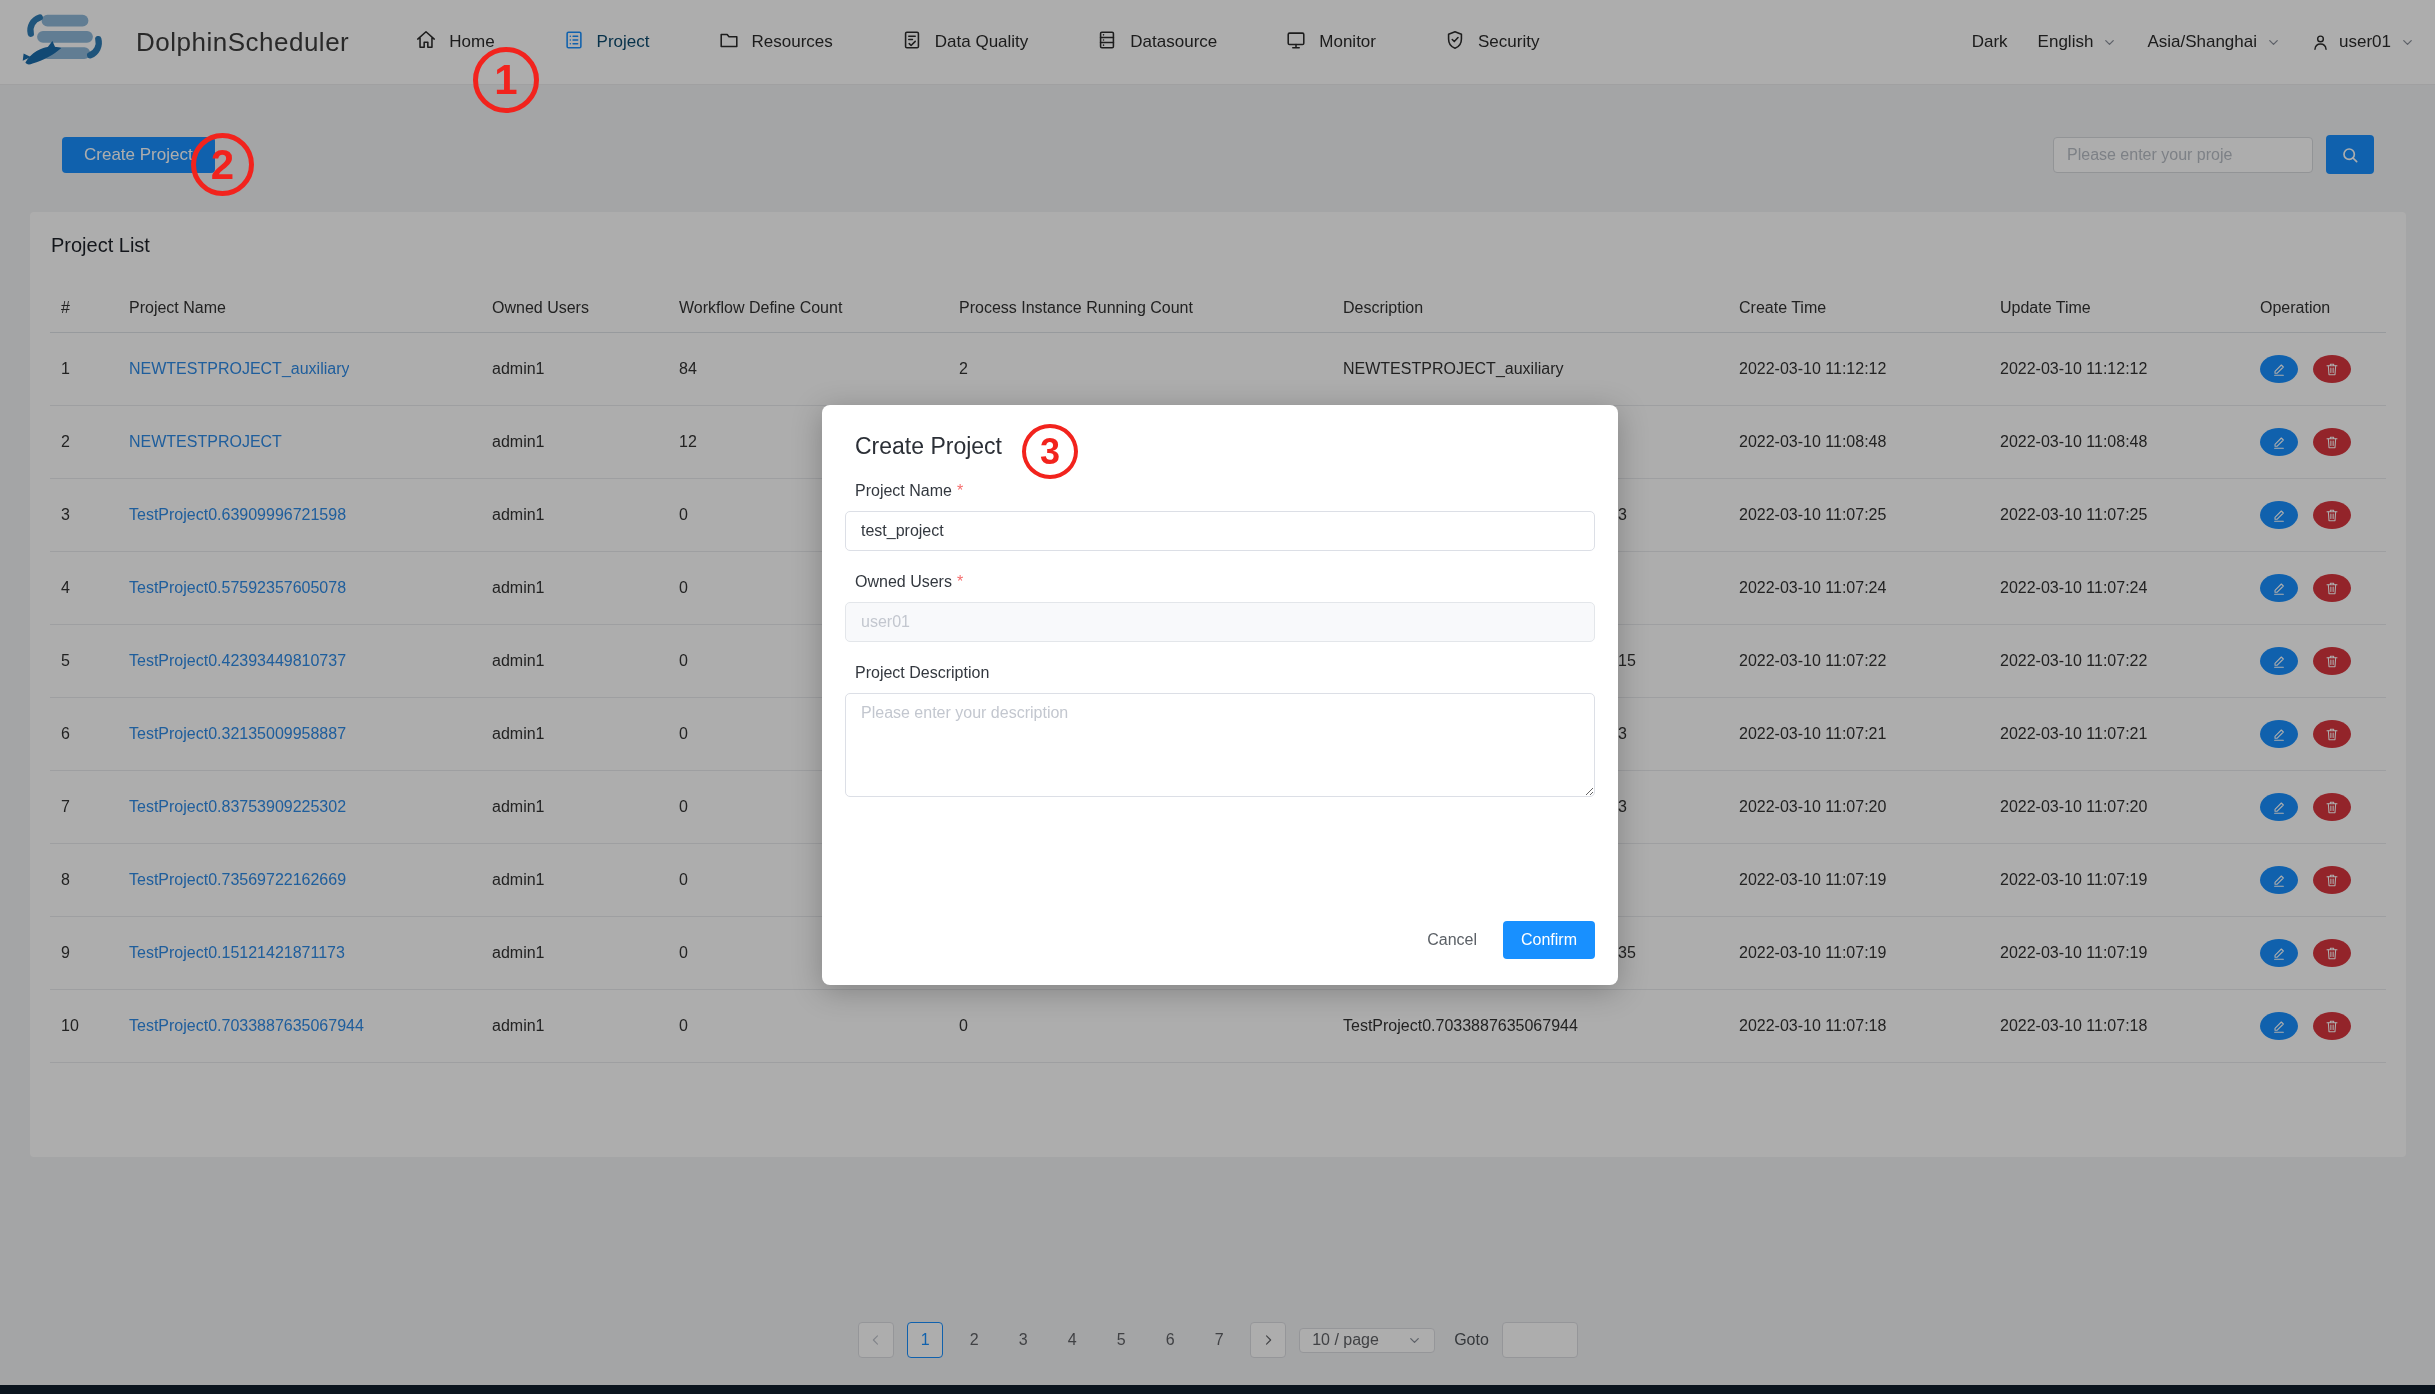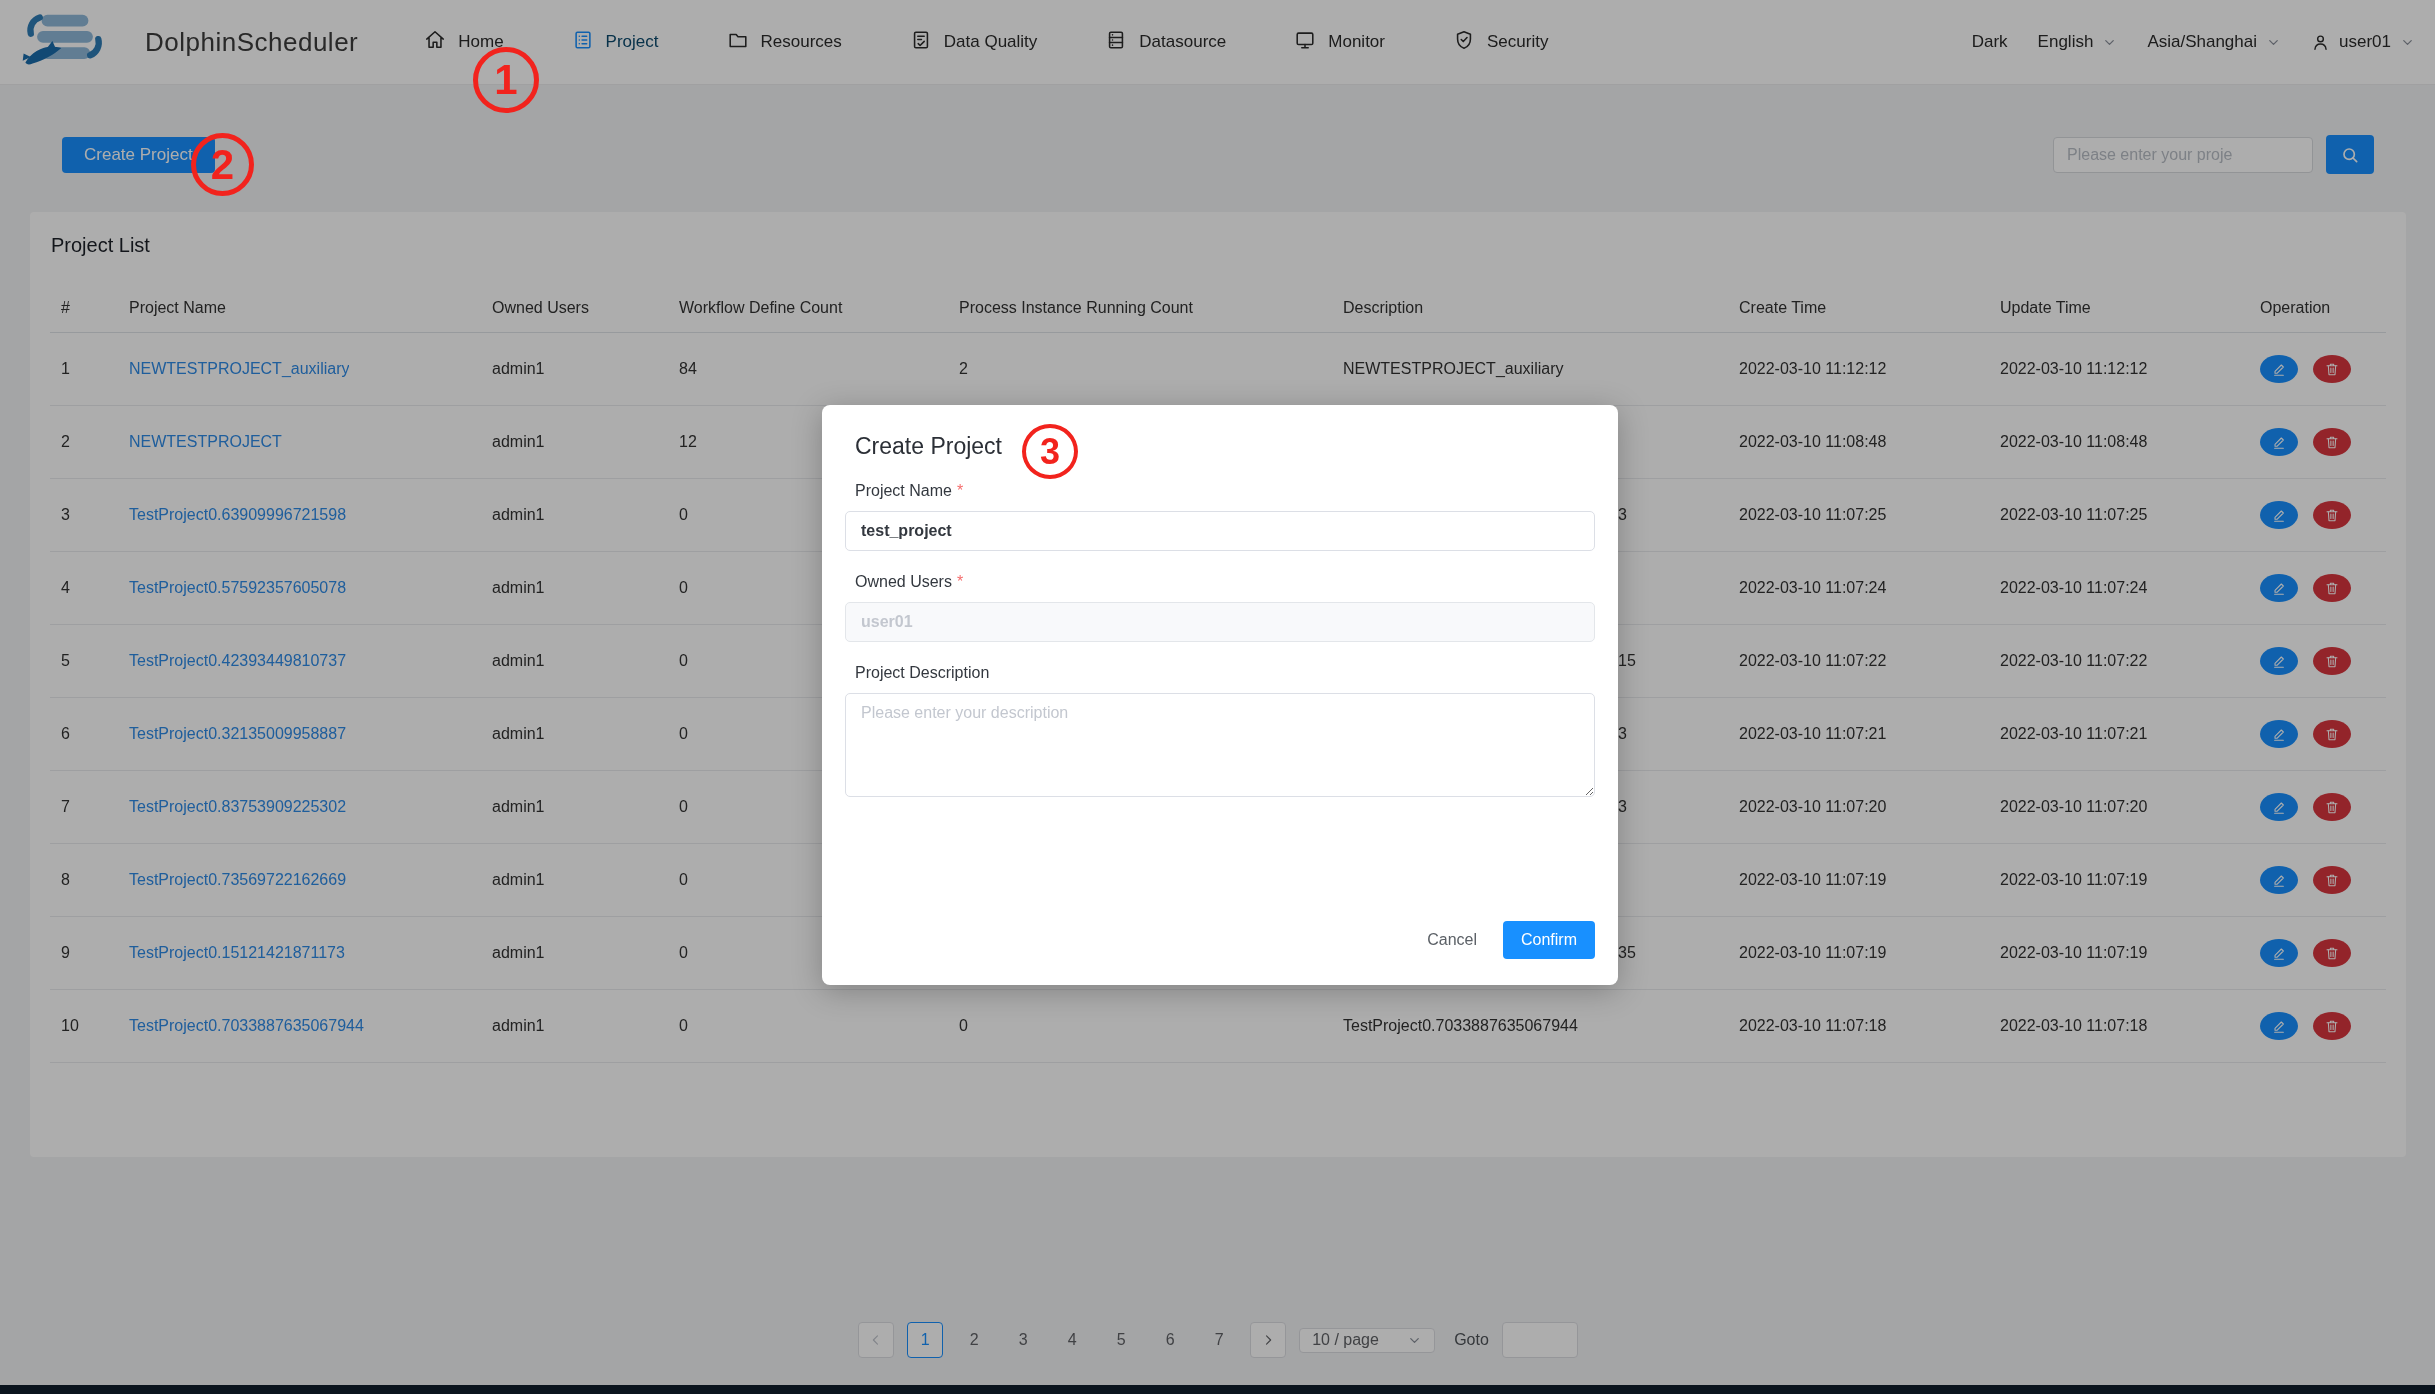--- a/index.html
+++ b/index.html
@@ -12,21 +12,21 @@
     color:#333;
   }
   .stage { position:absolute; inset:0; width:2435px; height:1394px; }
 
   
   .nav {
     position:absolute; top:0; left:0; width:2435px; height:85px;
     background:#ffffff; border-bottom:1px solid #ececee;
     display:flex; align-items:center; padding:0 20px;
   }
-  .brand { display:flex; align-items:center; gap:17px; }
+  .brand { display:flex; align-items:center; gap:8px; }
   .brand-text { font-size:26px; font-weight:500; color:#3d3d3d; letter-spacing:.5px; }
   .nav-items { display:flex; align-items:center; gap:68px; margin-left:66px; }
   .nav-item { display:flex; align-items:center; gap:12px; font-size:17px; color:#2c2c2c; cursor:pointer; }
   .nav-item svg { width:22px; height:22px; stroke:#2c2c2c; fill:none; stroke-width:1.7; stroke-linecap:round; stroke-linejoin:round; }
   .nav-item.active { color:#0c4a6e; }
   .nav-item.active svg { stroke:#1890ff; }
   .nav-right { margin-left:auto; display:flex; align-items:center; gap:30px; font-size:17px; color:#2c2c2c; }
   .nav-right .grp { display:flex; align-items:center; gap:9px; cursor:pointer; }
   .chev { width:15px; height:15px; stroke:#8a8f99; fill:none; stroke-width:2; stroke-linecap:round; stroke-linejoin:round; }
   .person-ic { width:19px; height:19px; stroke:#2c2c2c; fill:none; stroke-width:1.8; stroke-linecap:round; }
@@ -93,21 +93,21 @@
   .modal {
     position:absolute; left:822px; top:405px; width:796px; height:580px; z-index:60;
     background:#fff; border-radius:8px; box-shadow:0 6px 30px rgba(0,0,0,.25);
     padding:28px 23px 24px 23px;
   }
   .modal-title { font-size:23px; color:#2b2f36; padding-left:10px; }
   .m-label { margin-top:22px; padding-left:10px; font-size:16px; color:#33383f; }
   .m-label .req { color:#f56c6c; margin-left:5px; }
   .m-input {
     margin-top:11px; width:750px; height:40px; border:1px solid #dcdfe6; border-radius:5px;
-    font-size:16px; padding:0 15px; color:#33383f; font-family:inherit; background:#fff; display:block;font-weight:bold;
+    font-size:16px; padding:0 15px; color:#33383f; font-family:inherit; background:#fff; display:block;
   }
   .m-input.disabled { background:#f8f9fb; border-color:#e3e6ea; color:#c0c4cc; }
   .m-textarea {
     margin-top:11px; width:750px; height:104px; border:1px solid #dcdfe6; border-radius:5px;
     font-size:16px; padding:10px 15px; color:#33383f; font-family:inherit; resize:both; display:block;
   }
   .m-input::placeholder, .m-textarea::placeholder { color:#c3c7cf; }
   .modal-footer { position:absolute; right:23px; bottom:26px; display:flex; align-items:center; gap:26px; }
   .btn-cancel { background:none; border:none; font-size:16px; color:#5b6066; cursor:pointer; font-family:inherit; }
   .btn-confirm { background:#1890ff; color:#fff; border:none; border-radius:4px; font-size:16px; padding:10px 18px; cursor:pointer; font-family:inherit; }

